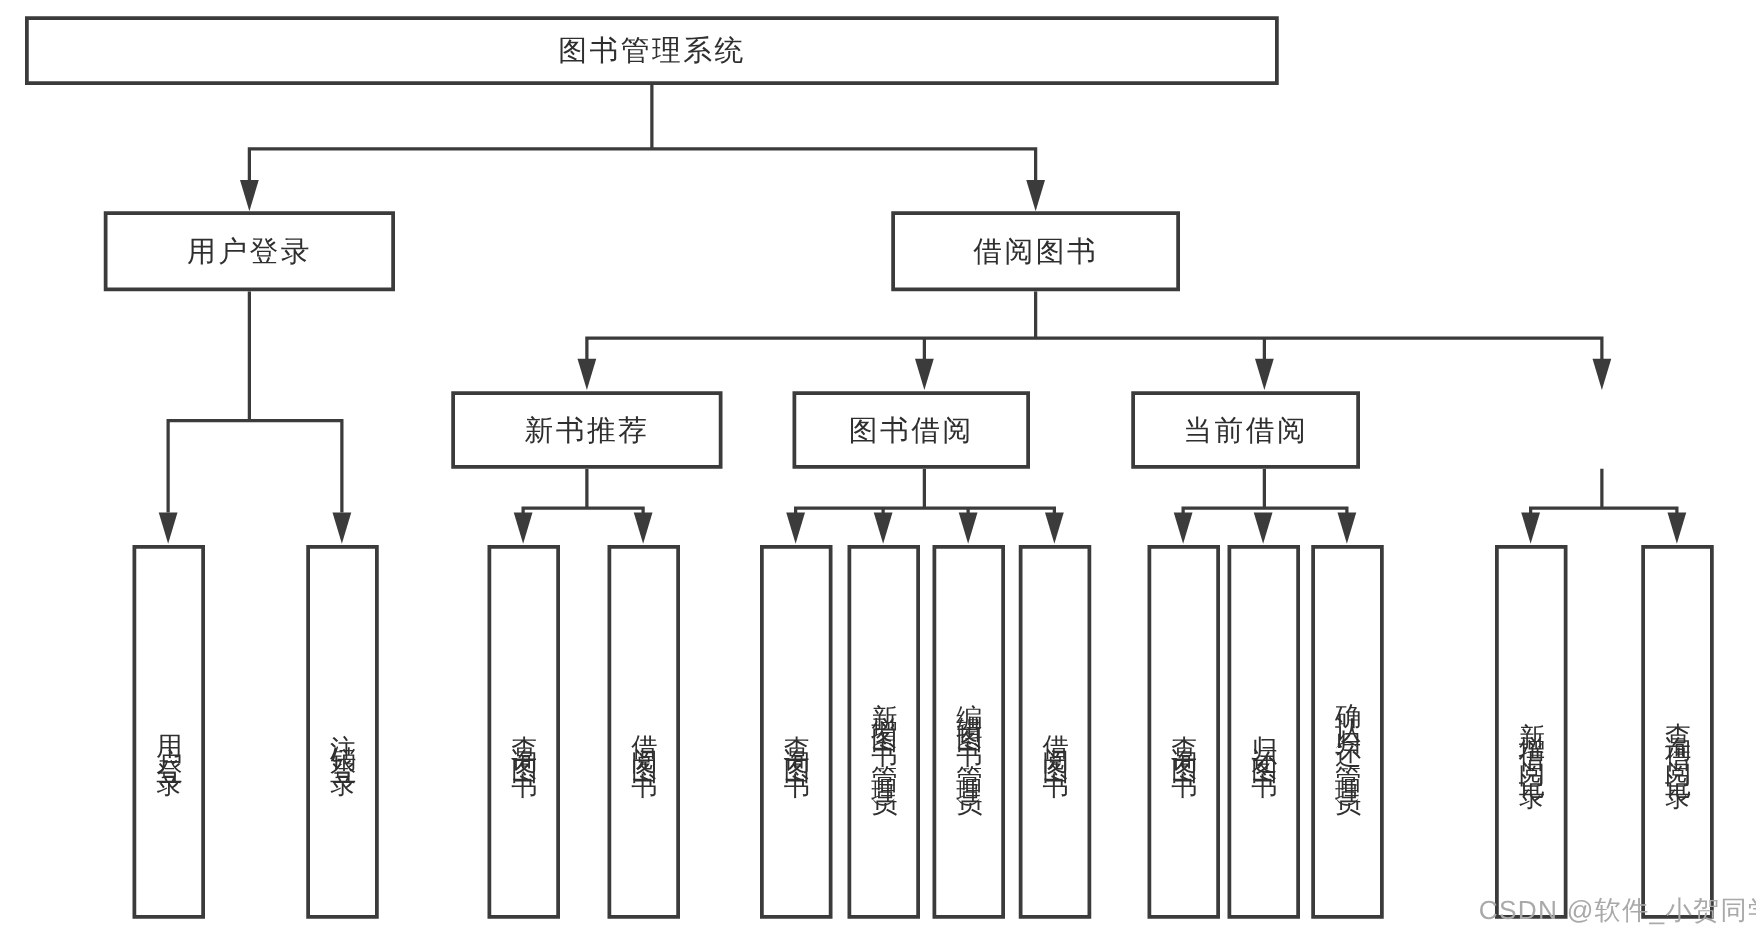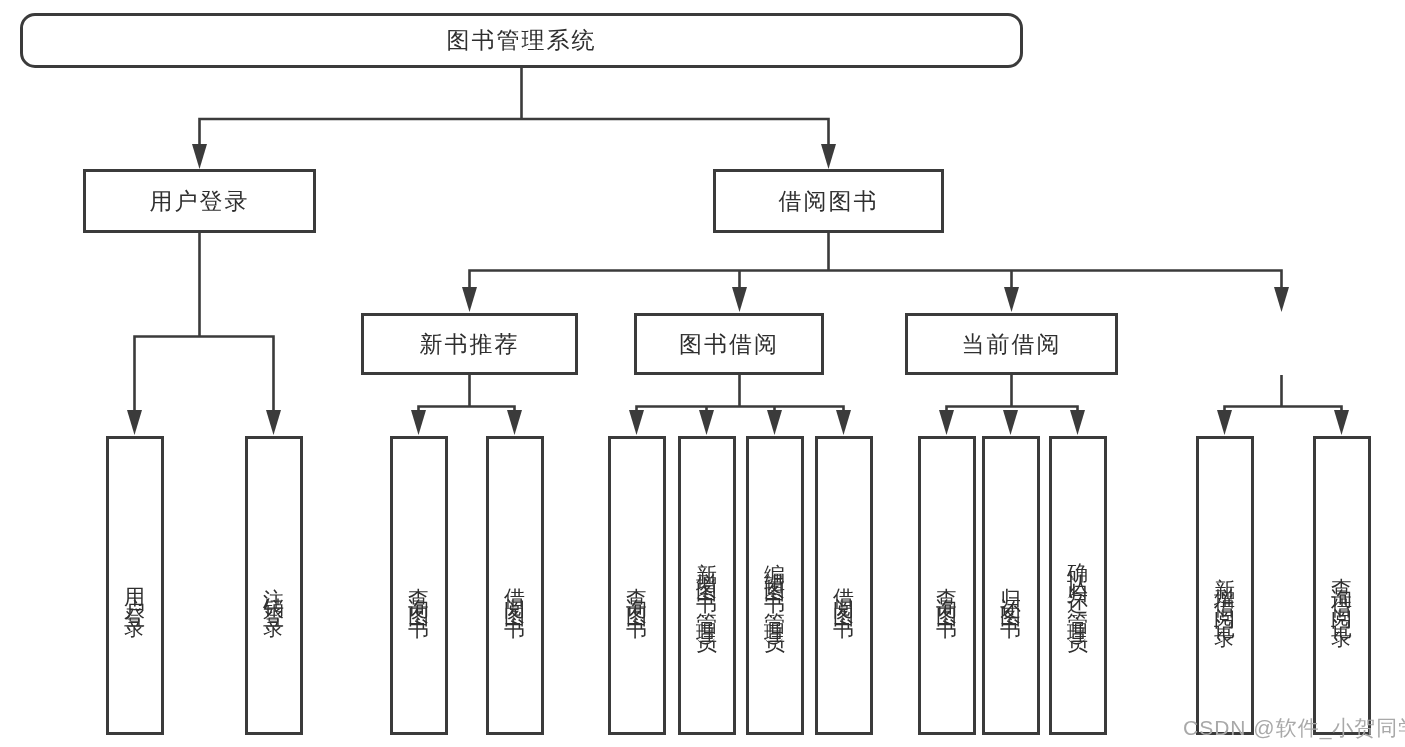--- a/index.html
+++ b/index.html
@@ -82,28 +82,28 @@
     <path d="M1011.5 375 V406.5 M946.5 411 V406.5 H1077.5 V411"></path>
     <polygon points="946.5,435 939,410 954,410"></polygon>
     <polygon points="1010.5,435 1003,410 1018,410"></polygon>
     <polygon points="1077.5,435 1070,410 1085,410"></polygon>
 
     <path d="M1281.5 375 V406.5 M1224.5 411 V406.5 H1341.5 V411"></path>
     <polygon points="1224.5,435 1217,410 1232,410"></polygon>
     <polygon points="1341.5,435 1334,410 1349,410"></polygon>
   </svg>
 
-  <div class="hbox" style="left:20px;top:13px;width:1003px;height:55px;border-radius:15px;">图书管理系统</div>
+  <div class="hbox" style="left:20px;top:13px;width:1003px;height:55px;">图书管理系统</div>
 
   <div class="hbox" style="left:83px;top:169px;width:233px;height:64px;">用户登录</div>
   <div class="hbox" style="left:713px;top:169px;width:231px;height:64px;">借阅图书</div>
 
   <div class="hbox" style="left:361px;top:313px;width:217px;height:62px;">新书推荐</div>
   <div class="hbox" style="left:634px;top:313px;width:190px;height:62px;">图书借阅</div>
-  <div class="hbox" style="left:905px;top:313px;width:213px;height:62px;">当前借阅</div>
+  <div class="hbox" style="left:905px;top:313px;width:183px;height:62px;">当前借阅</div>
 
   <div class="vbox" style="left:106px;">
     <span>用户登录</span>
   </div>
   <div class="vbox" style="left:245px;">
     <span>注销登录</span>
   </div>
 
   <div class="vbox" style="left:390px;">
     <span>查询图书</span>

